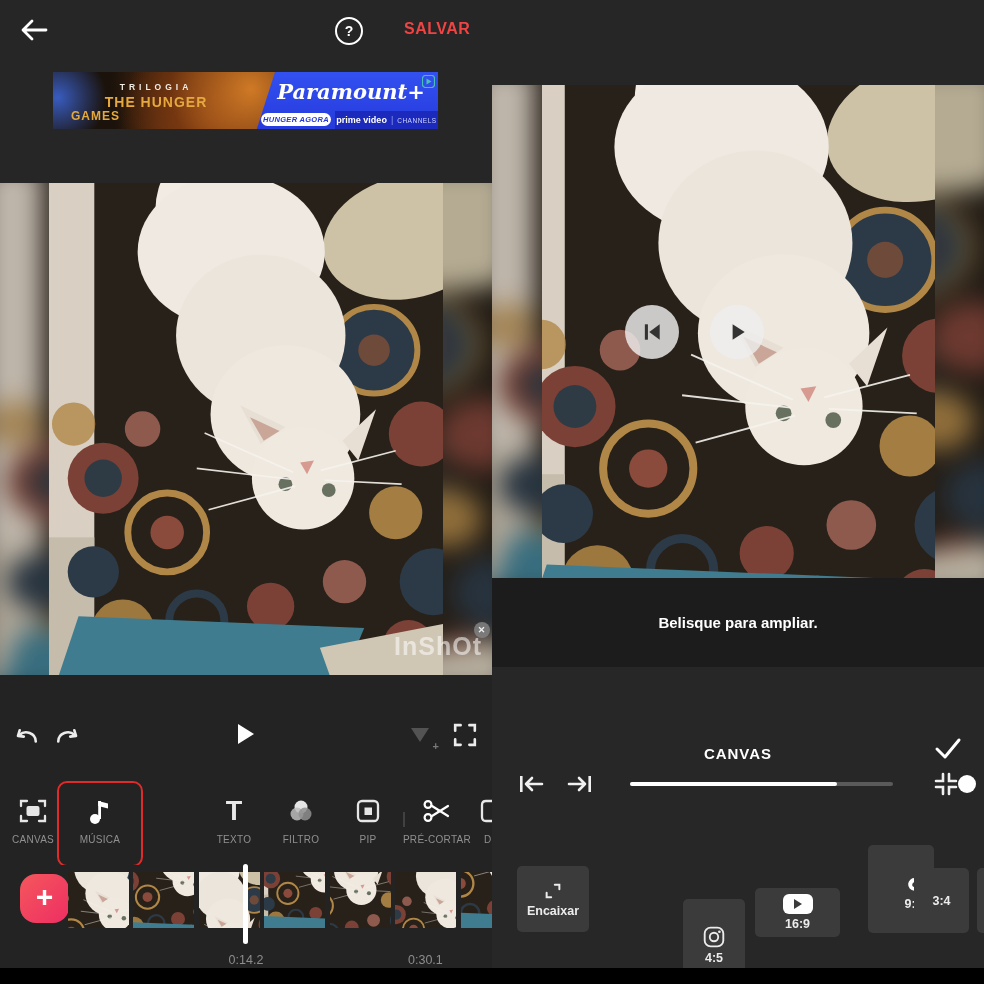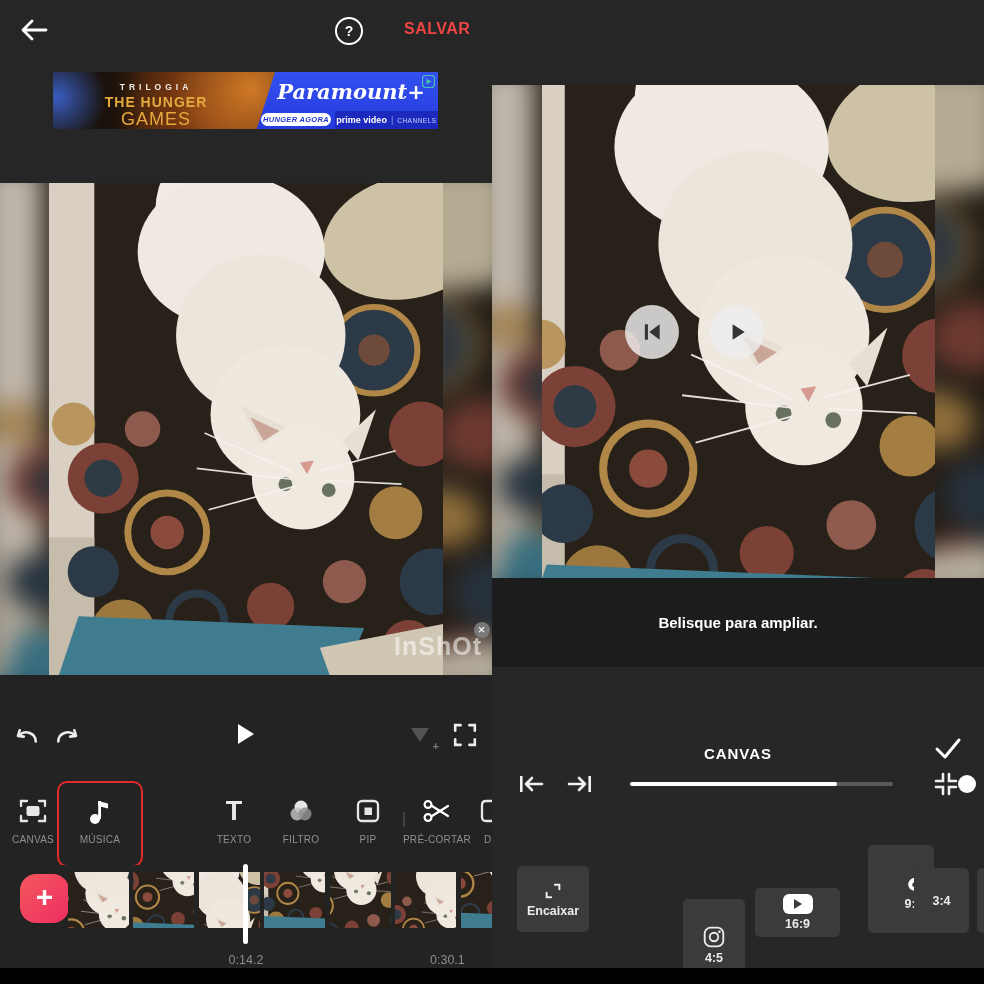--- a/index.html
+++ b/index.html
@@ -19,22 +19,22 @@
   .ad-img { position:absolute; left:0; top:0; width:225px; height:57px;
      background:
        radial-gradient(circle at 88% 30%, rgba(220,130,40,.9), rgba(120,55,15,.6) 40%, rgba(0,0,0,0) 70%),
        radial-gradient(circle at 70% 80%, rgba(170,80,25,.8), rgba(0,0,0,0) 55%),
        radial-gradient(circle at 2% 45%, rgba(60,100,210,.9), rgba(0,0,0,0) 22%),
        linear-gradient(100deg, #1a120b 30%, #3a1d0c 60%, #201007 100%); }
   .ad-topline { position:absolute; left:28px; top:10px; width:150px; text-align:center; color:#efece6;
                 font-size:8.5px; letter-spacing:4px; font-weight:bold; }
   .ad-t1 { position:absolute; left:18px; top:22px; width:170px; text-align:center; color:#e5a93d;
            font-size:14px; font-weight:bold; letter-spacing:1px; }
-  .ad-t2 { position:absolute; left:18px; top:37px; width:170px; text-align:center; color:#e5a93d;
-           font-size:18px; font-weight:normal; letter-spacing:1px; }
+  .ad-t2 { position:absolute; left:18px; top:37px; width:170px; text-align:left; color:#e5a93d;
+           font-size:12px; font-weight:bold; letter-spacing:1px; }
   .ad-blue { position:absolute; left:200px; top:0; width:185px; height:69px;
              background:linear-gradient(180deg,#3350f0 0%, #2336d8 100%);
              clip-path:polygon(22px 0, 100% 0, 100% 100%, 0 100%); }
   .ad-brand { position:absolute; left:18px; top:7px; width:160px; text-align:center; color:#fff;
               font-family:"DejaVu Serif", serif; font-style:italic; font-weight:bold; font-size:21px; }
   .ad-cta { position:absolute; left:8px; top:41px; width:70px; height:13px; background:#fff; border-radius:7px;
             color:#2336d8; font-size:7.5px; font-weight:bold; font-style:italic; text-align:center; line-height:13px;
             letter-spacing:.3px; }
   .ad-partner { position:absolute; left:82px; top:39px; width:103px; height:18px; background:#1b29bd;
                 display:flex; align-items:center; justify-content:center; gap:4px; }
@@ -77,21 +77,21 @@
 
   
   .timeline { position:absolute; left:0; top:865px; width:492px; height:103px; background:#232323; }
   .add-clip { position:absolute; left:20px; top:9px; width:49px; height:49px; border-radius:16px;
               background:linear-gradient(135deg,#f4575c 0%, #ee2e63 100%);
               color:#fff; font-size:30px; font-weight:bold; text-align:center; line-height:46px; }
   .thumbs { position:absolute; left:68px; top:7px; width:424px; height:56px; overflow:hidden; white-space:nowrap; }
   .thumb { display:inline-block; width:61px; height:56px; }
   .playhead { position:absolute; left:243px; top:-1px; width:5px; height:80px; border-radius:2.5px; background:#fff; z-index:3; }
   .time-cur { position:absolute; left:200px; top:88px; width:92px; text-align:center; color:#8c8c8c; font-size:12.5px; }
-  .time-end { position:absolute; left:430px; top:88px; width:60px; text-align:left; color:#8c8c8c; font-size:12.5px; }
+  .time-end { position:absolute; left:408px; top:88px; width:60px; text-align:left; color:#8c8c8c; font-size:12.5px; }
 
   
   .right-panel { position:absolute; left:492px; top:0; width:492px; height:984px; background:#262626; }
   .preview-right { left:0; top:85px; width:492px; height:493px; }
   .pv-btn { position:absolute; width:54px; height:54px; border-radius:50%; background:rgba(238,238,238,.82);
             display:flex; align-items:center; justify-content:center; }
   .hint-bar { position:absolute; left:0; top:578px; width:492px; height:89px; background:#1c1c1c;
               display:flex; align-items:center; justify-content:center; }
   .hint-text { color:#fff; font-size:15px; font-weight:bold; }
   .canvas-sheet { position:absolute; left:0; top:667px; width:492px; height:301px; background:#272727; }

